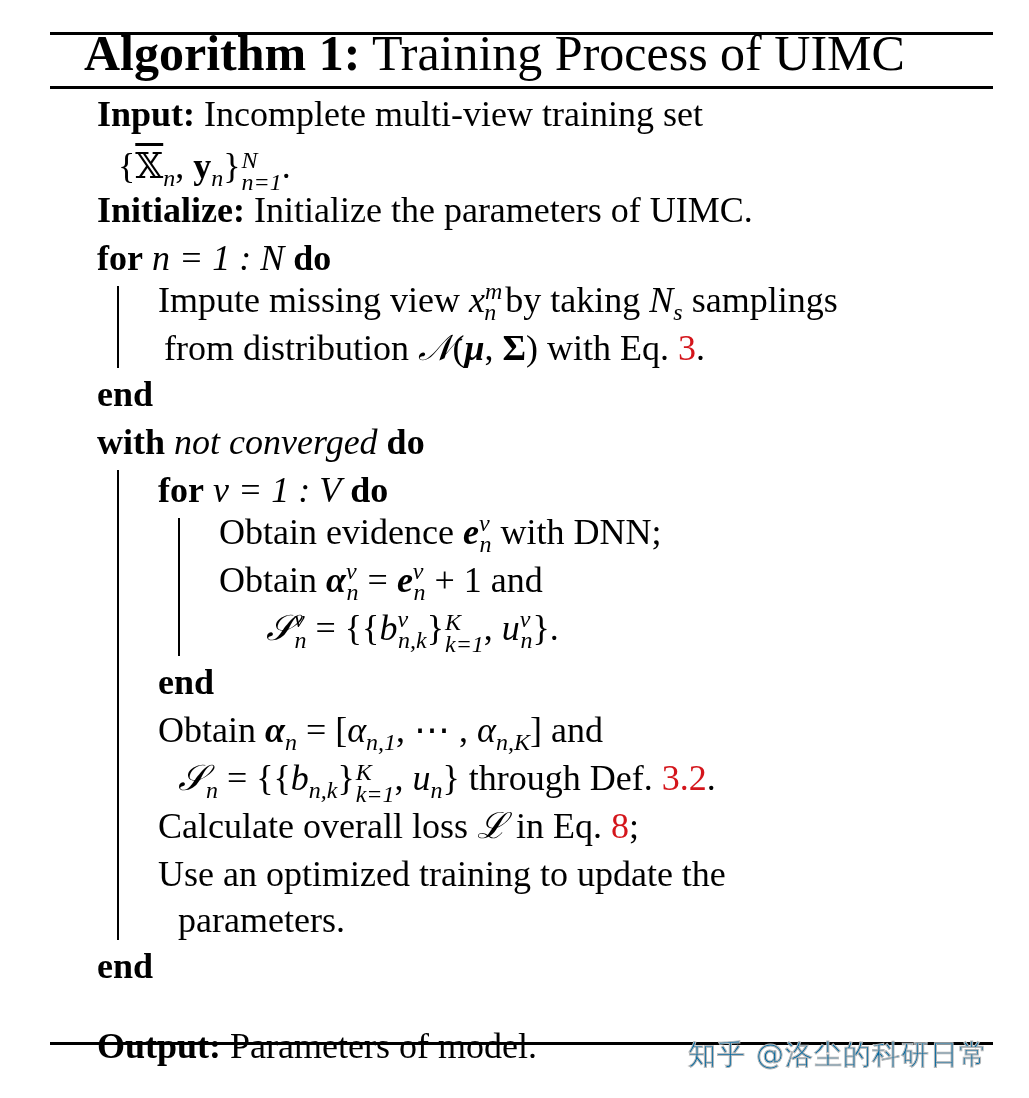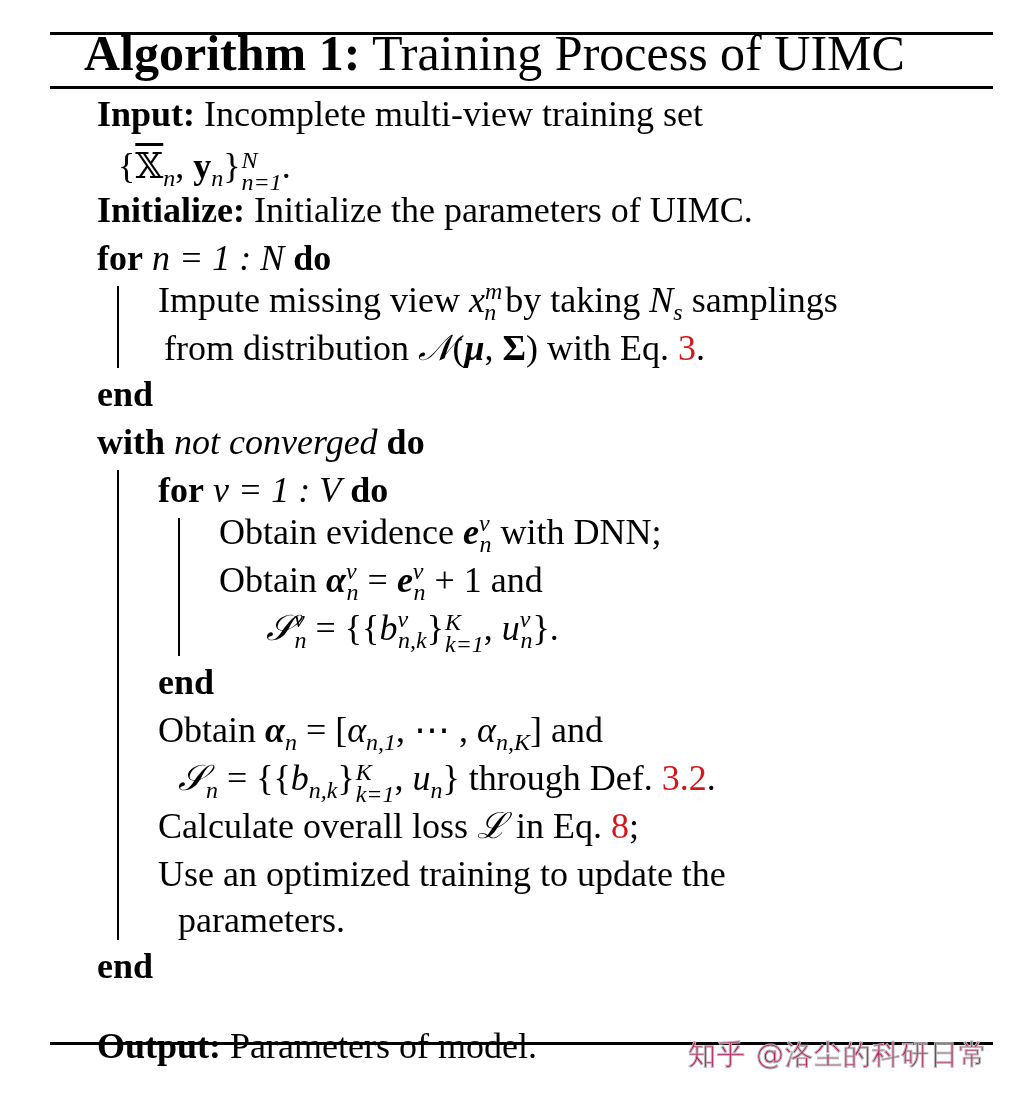--- a/index.html
+++ b/index.html
@@ -11,21 +11,21 @@
   .rule.bot { top: 1042px; height: 3px; }
   .title { position: absolute; left: 72px; top: 30px; font-size: 50px; line-height: 46px; white-space: nowrap; margin-left: 12px; }
   .line { position: absolute; font-size: 36px; line-height: 44px; white-space: nowrap; }
   b { font-weight: bold; }
   .m { font-style: italic; }
   .ref { color: #d4151b; }
   .vbar { position: absolute; width: 2px; background: #000; }
   sup, sub { font-size: 24px; line-height: 0; }
   .stack { display: inline-block; position: relative; vertical-align: middle; line-height: 1; font-size: 24px; font-style: italic; margin-left: 1px; }
   .stack span { display: block; height: 22px; }
-  .watermark { position: absolute; left: 688px; top: 1036px; font-size: 28px; color: #be185d;
+  .watermark { position: absolute; left: 688px; top: 1036px; font-size: 28px; color: #0369a1;
                -webkit-text-stroke: 1px #b8b8b8; font-family: "DejaVu Sans", sans-serif; letter-spacing: 1px; white-space: nowrap; }
 </style>
 </head>
 <body>
 
 <div class="rule top"></div>
 <div class="title">
   <b>Algorithm 1:</b>
   <span>Training Process of UIMC</span>
 </div>

